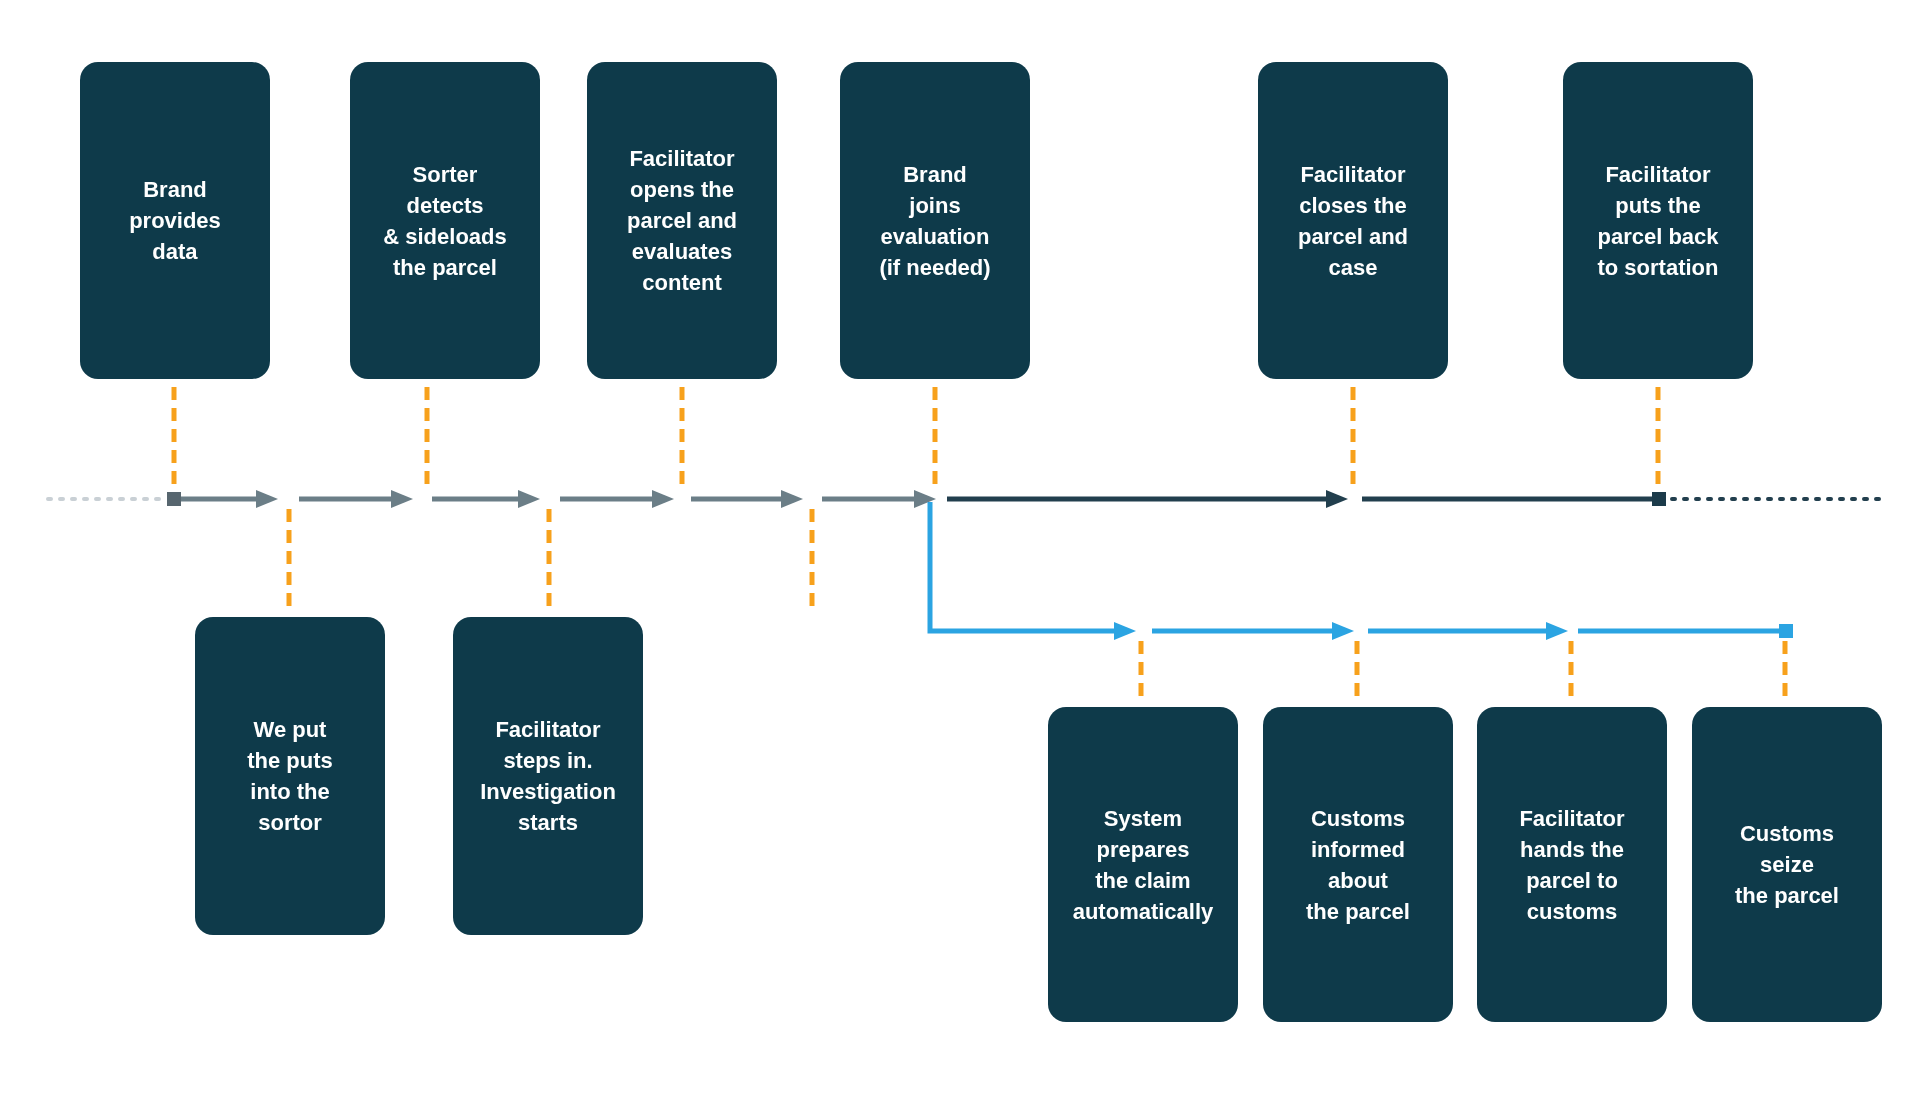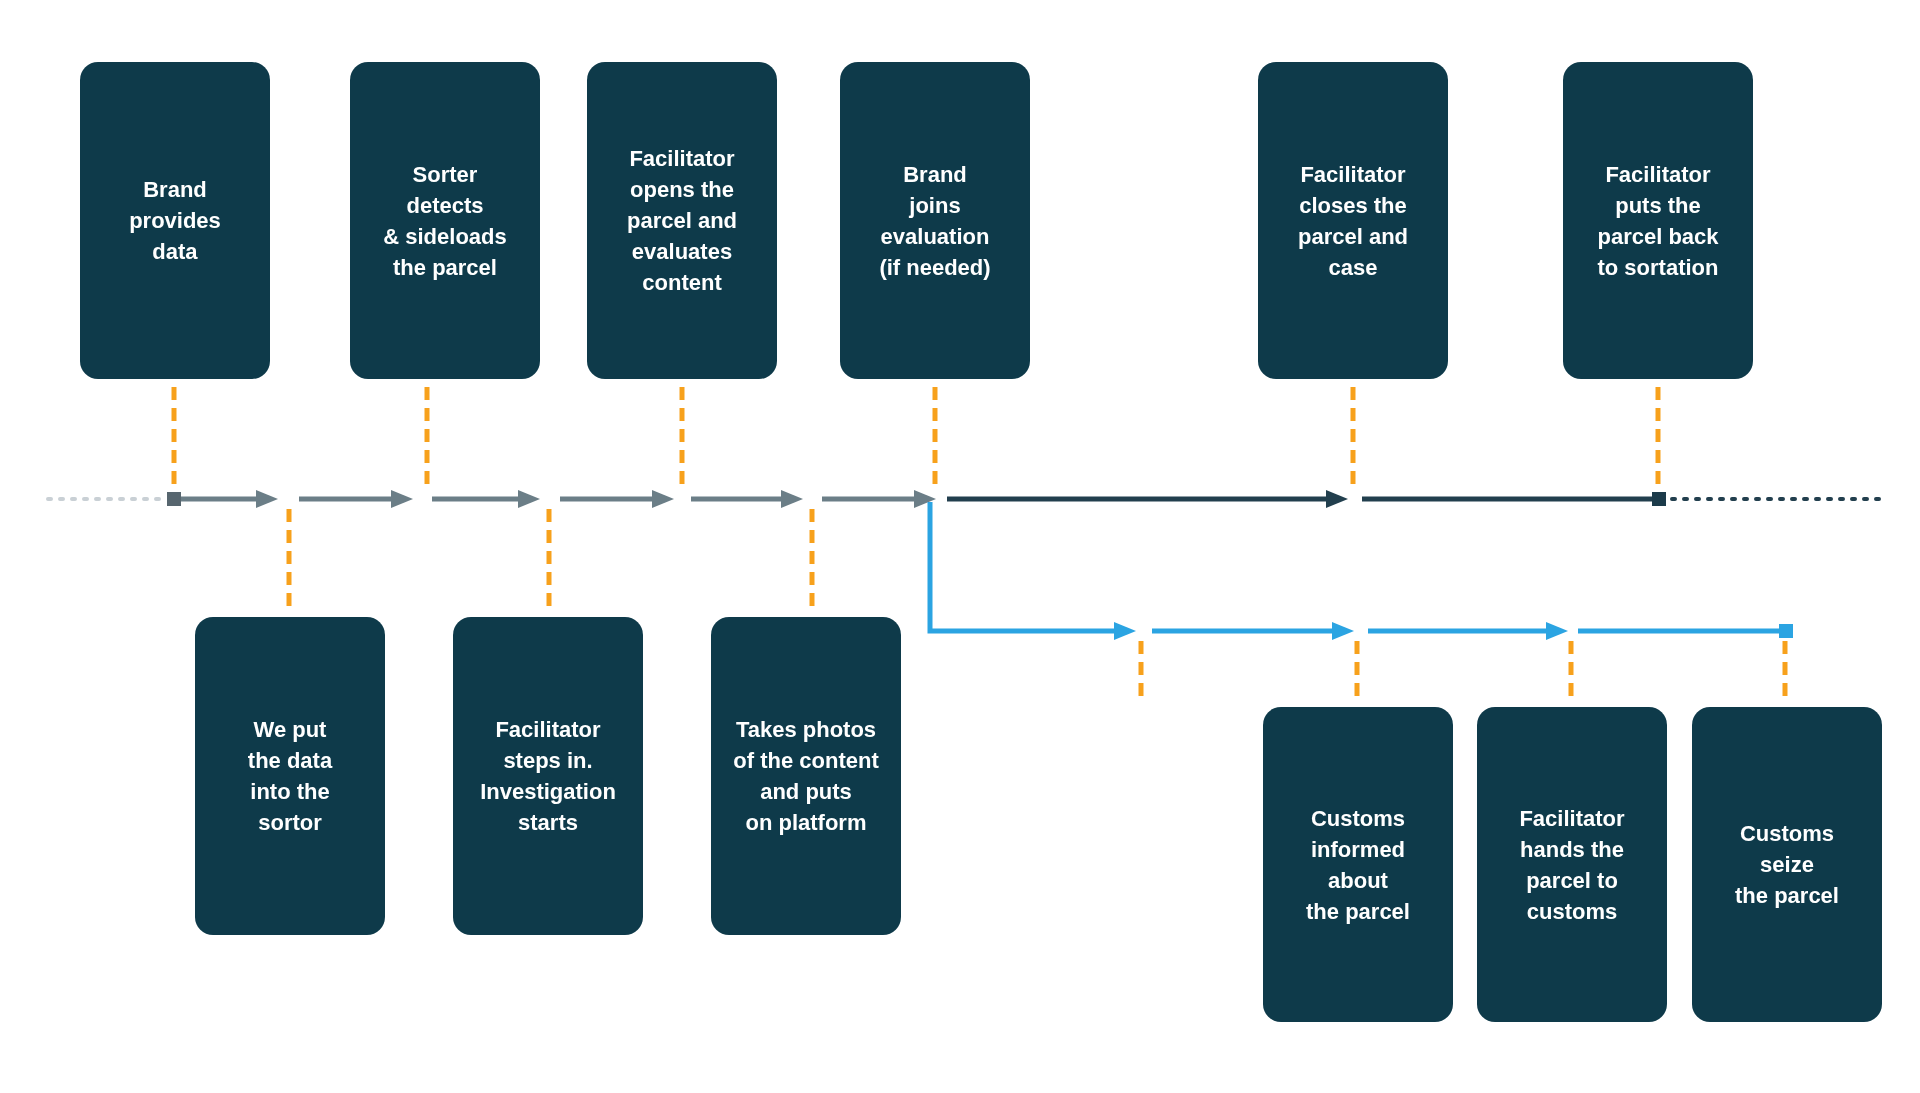--- a/index.html
+++ b/index.html
@@ -145,32 +145,32 @@
   <div class="step-box row-top" style="left:1258px">Facilitator
 closes the
 parcel and
 case</div>
   <div class="step-box row-top" style="left:1563px">Facilitator
 puts the
 parcel back
 to sortation</div>
 
   <div class="step-box row-botL" style="left:195px">We put
-the data
+the puts
 into the
 sortor</div>
   <div class="step-box row-botL" style="left:453px">Facilitator
 steps in.
 Investigation
 starts</div>
-  <div class="step-box row-botL" style="left:711px">Takes photos
-of the content
-and puts
-on platform</div>
 
+  <div class="step-box row-botR" style="left:1048px">System
+prepares
+the claim
+automatically</div>
   <div class="step-box row-botR" style="left:1263px">Customs
 informed
 about
 the parcel</div>
   <div class="step-box row-botR" style="left:1477px">Facilitator
 hands the
 parcel to
 customs</div>
   <div class="step-box row-botR" style="left:1692px">Customs
 seize

